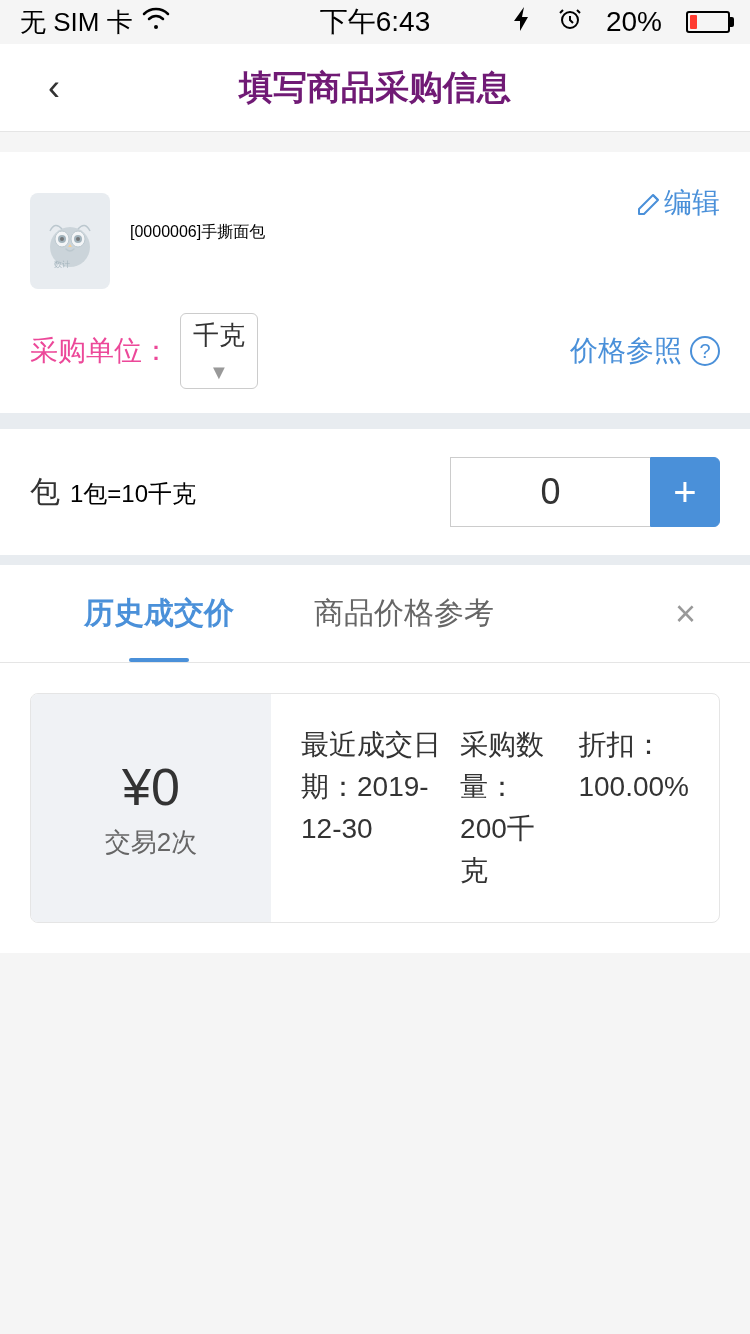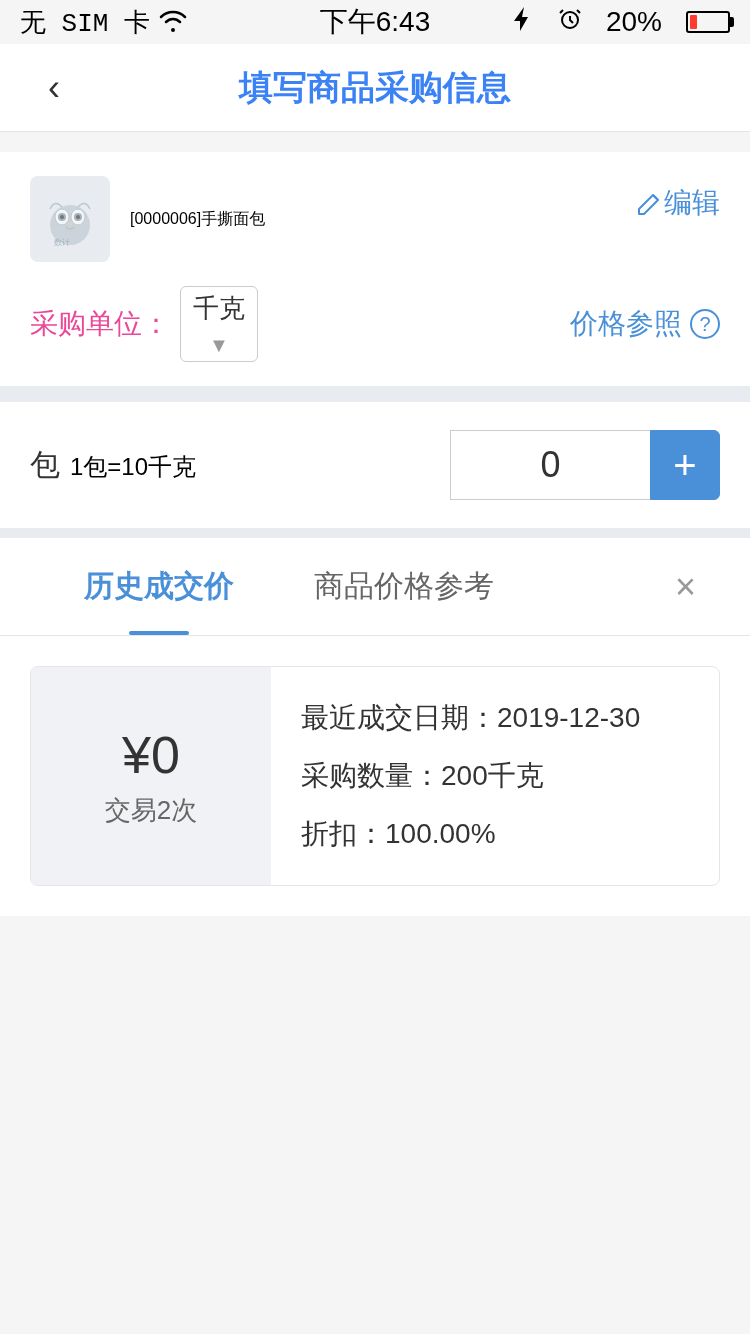--- a/index.html
+++ b/index.html
@@ -19,24 +19,23 @@
       background: #f5f5f5;
       display: flex;
       align-items: center;
       justify-content: space-between;
       padding: 0 20px;
       font-size: 26px;
       color: #000;
     }
     .status-left {
       display: flex;
-      align-items: flex-end;
+      align-items: flex-start;
       gap: 8px;
       font-size: 26px;
-      font-family: Liberation Mono, monospace;
     }
     .status-center {
       font-size: 28px;
       font-weight: 500;
       position: absolute;
       left: 50%;
       transform: translateX(-50%);
     }
     .status-right {
       display: flex;
@@ -91,48 +90,49 @@
       cursor: pointer;
       width: 60px;
       height: 60px;
       display: flex;
       align-items: center;
       justify-content: center;
     }
     .nav-title {
       font-size: 34px;
       font-weight: 600;
-      color: #3b82f6;
+      color: #701a75;
     }
 
     
     .product-card {
       background: #fff;
       margin-top: 20px;
       padding: 24px 30px;
     }
     .product-header {
       display: flex;
       align-items: flex-start;
       justify-content: space-between;
     }
     .product-left {
       display: flex;
       align-items: center;
       gap: 20px;
     }
     .product-thumbnail {
       width: 80px;
-      height: 86px;
+      height: 96px;
       background: #e8ecf0;
       border-radius: 8px;
       display: flex;
       align-items: center;
       justify-content: center;
       flex-shrink: 0;
+      margin-top: 17px;
     }
     .owl-icon {
       width: 60px;
       height: 60px;
       opacity: 0.5;
     }
     .edit-btn {
       display: flex;
       align-items: center;
       font-size: 28px;
@@ -324,21 +324,21 @@
     }
     .history-transactions {
       font-size: 26px;
       color: #666;
       margin-top: 8px;
     }
     .history-right {
       flex: 1;
       padding: 30px 30px;
       display: flex;
-      flex-direction: column;
+      flex-direction: row;
       justify-content: center;
       gap: 16px;
     }
     .history-detail-row {
       font-size: 28px;
       color: #333;
       line-height: 1.5;
     }
 
     

